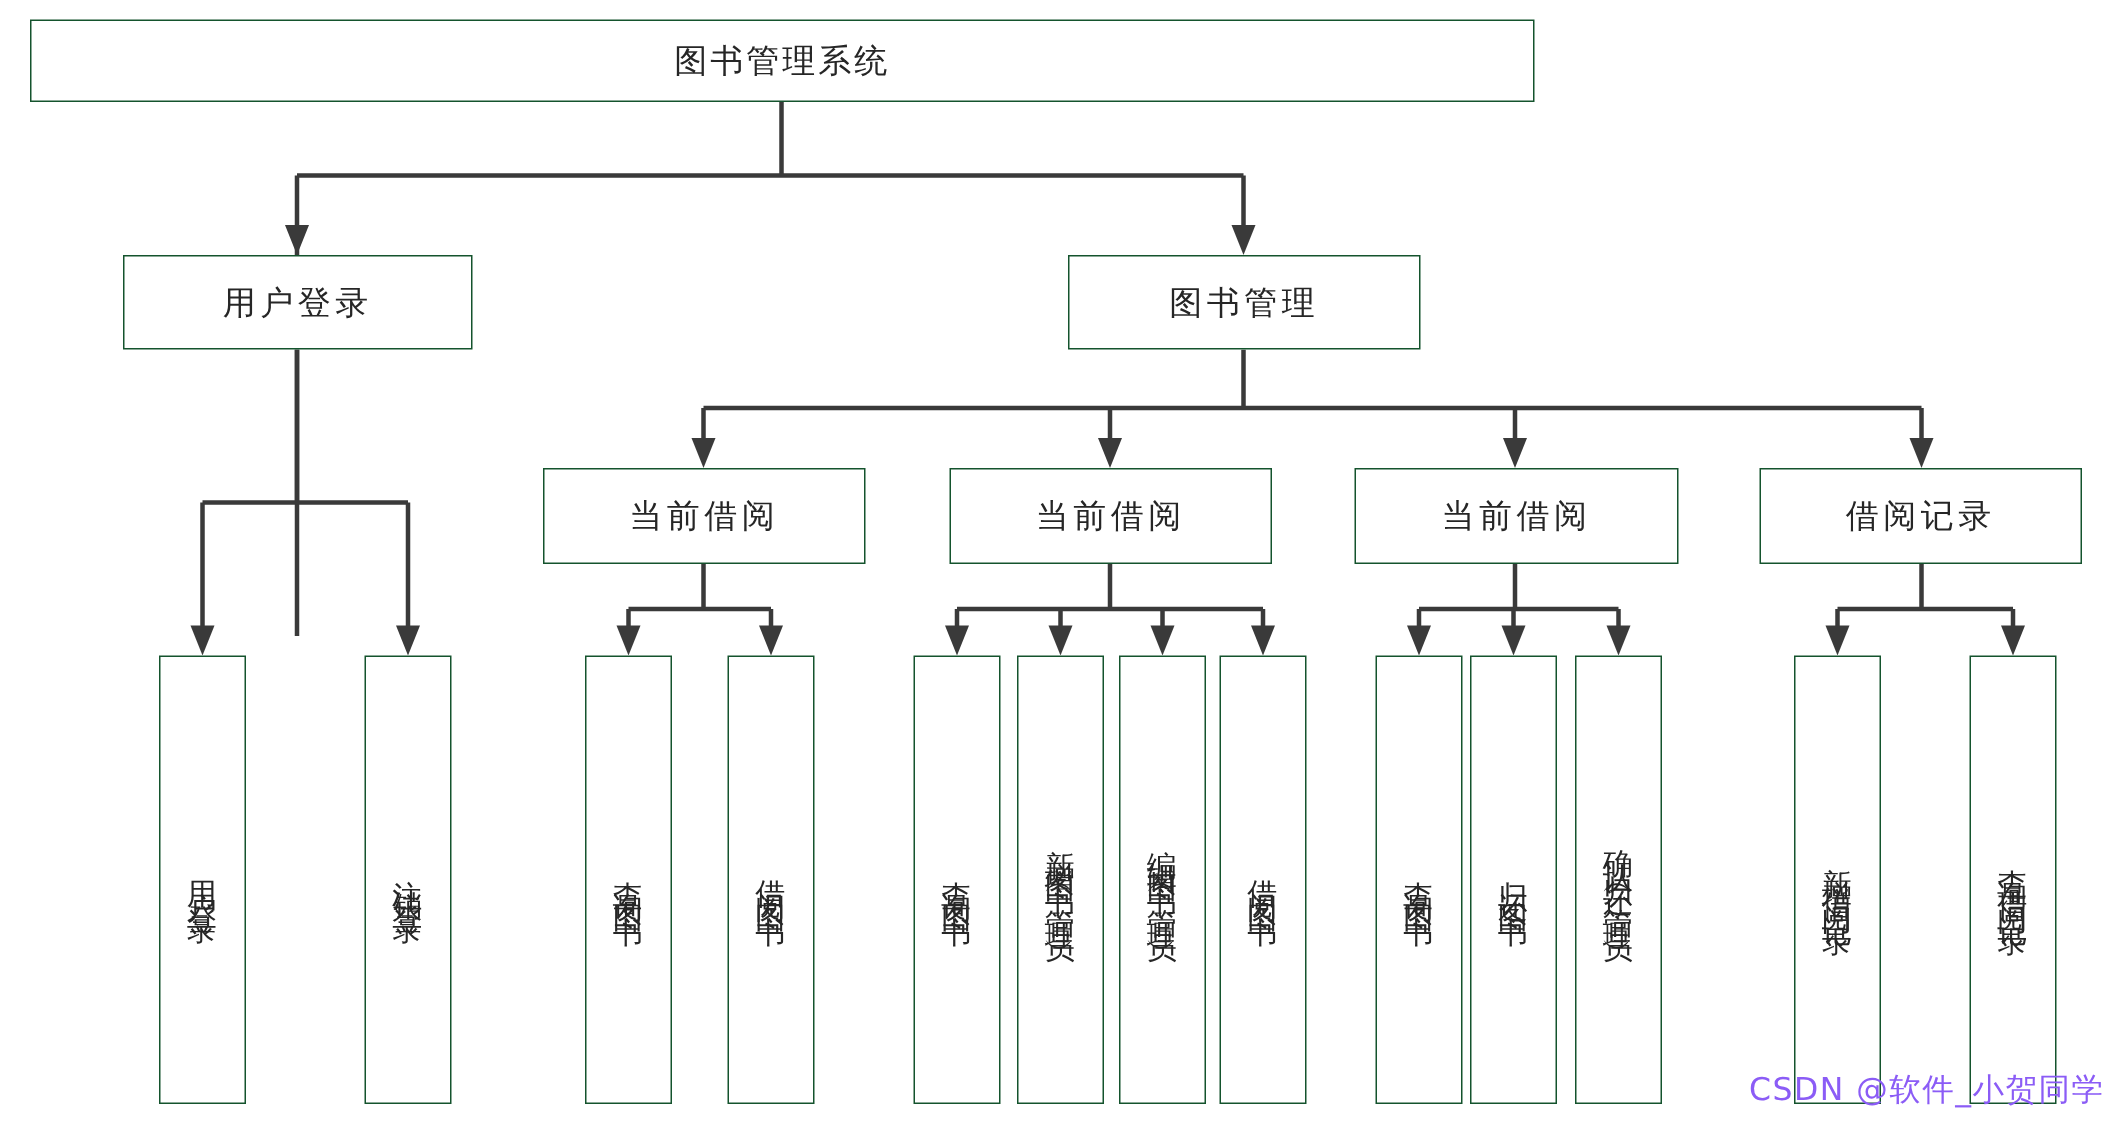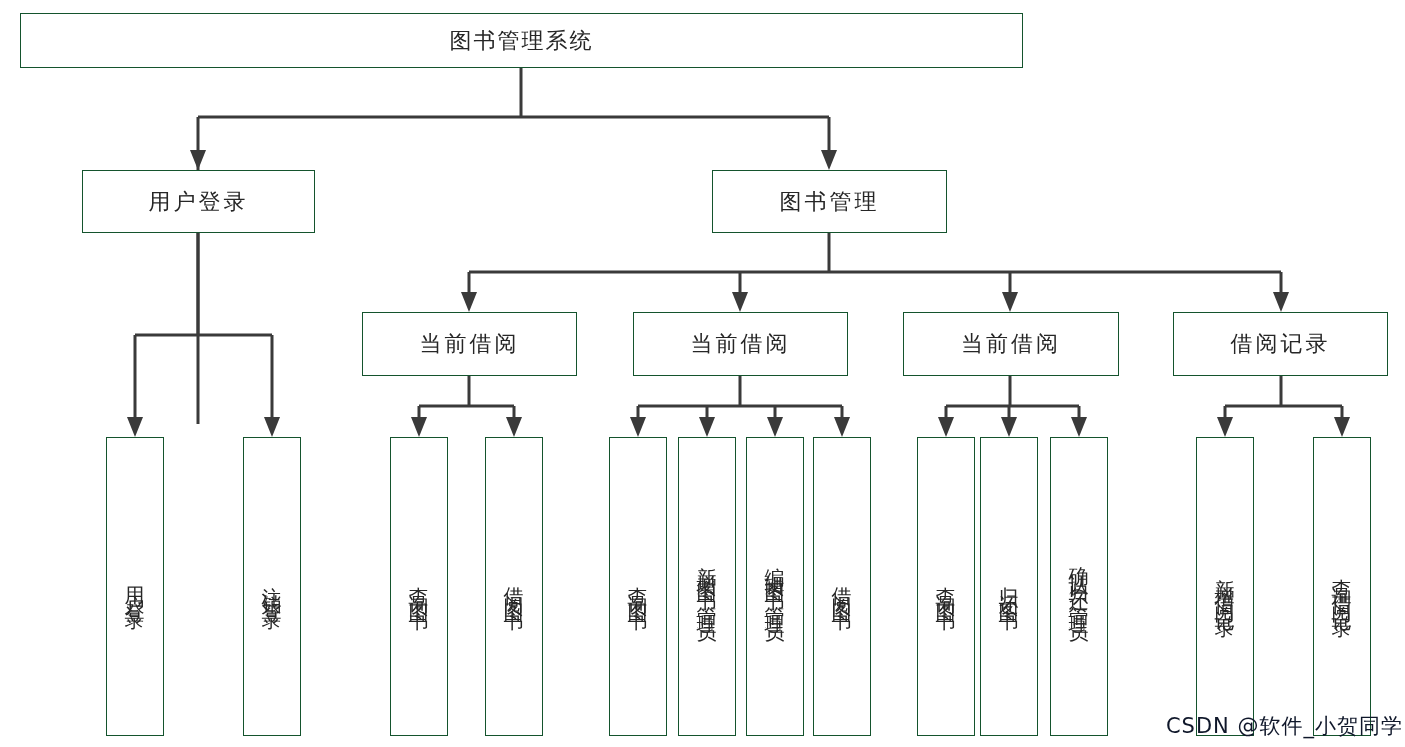--- a/index.html
+++ b/index.html
@@ -26,21 +26,21 @@
     text-orientation:mixed;
     font-size:20px;
     letter-spacing:8px;
     line-height:1;
     color:#262626;
   }
   .watermark{
     position:absolute;
     right:2px;bottom:7px;
     font-size:21px;
-    color:#0f172a;
+    color:#8b5cf6;
     letter-spacing:1px;
     white-space:nowrap;
     z-index:10;
   }
 </style>
 </head>
 <body>
 
 <div class="canvas">
 

